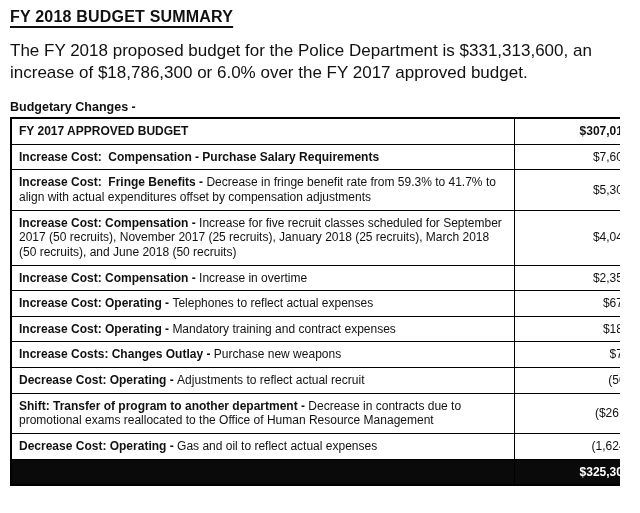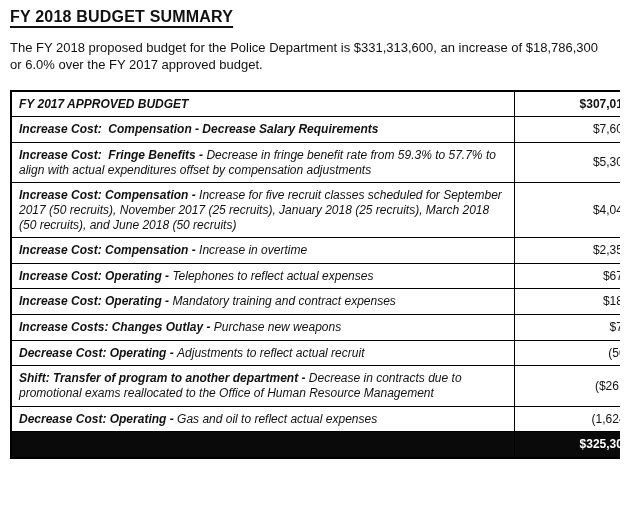--- a/index.html
+++ b/index.html
@@ -21,21 +21,21 @@
     font-size: 16px;
     font-weight: bold;
     margin: 0 0 14px 0;
     display: inline-block;
     letter-spacing: 0.2px;
     text-decoration: underline;
     text-decoration-thickness: 2px;
     text-underline-offset: 4px;
   }
   .para {
-    font-size: 13px;
+    font-size: 17px;
     line-height: 1.3;
     margin: 0 0 16px 0;
     max-width: 618px;
   }
   .section-heading {
     font-size: 12.5px;
     font-weight: bold;
     margin: 0;
   }
   .gf-para {
@@ -56,21 +56,20 @@
   table.budget td {
     border: 1.5px solid #000000;
     font-size: 12px;
     line-height: 1.22;
     padding: 5px 7px;
     vertical-align: middle;
   }
   td.label-cell {
     width: 488px;
     white-space: pre-wrap;
-    font-style: italic;
   }
   td.amount-cell {
     width: 131px;
     text-align: right;
     padding-right: 24px;
   }
   .lbl-bold {
     font-weight: bold;
   }
   tr.top-row td {
@@ -86,33 +85,34 @@
 <body>
 
 <div class="page">
 
   <h1 class="doc-title">FY 2018 BUDGET SUMMARY</h1>
 
   <p class="para">The FY 2018 proposed budget for the Police Department is $331,313,600, an increase of $18,786,300 or 6.0% over the FY 2017 approved budget.</p>
 
 
 
+  <div class="table-caption">Budgetary Changes -</div>
 
   <table class="budget">
     <tbody id="budget-table-body">
         <tr class="top-row">
           <td class="label-cell"><span class="lbl-bold">FY 2017 APPROVED BUDGET</span></td>
           <td class="amount-cell">$307,013,400</td>
         </tr>
         <tr>
-          <td class="label-cell"><span class="lbl-bold">Increase Cost:  Compensation - Decrease Salary Requirements</span></td>
+          <td class="label-cell"><span class="lbl-bold">Increase Cost:  Compensation - Purchase Salary Requirements</span></td>
           <td class="amount-cell">$7,605,700</td>
         </tr>
         <tr>
-          <td class="label-cell"><span class="lbl-bold">Increase Cost:  Fringe Benefits - </span><span>Decrease in fringe benefit rate from 59.3% to 57.7% to align with actual expenditures offset by compensation adjustments</span></td>
+          <td class="label-cell"><span class="lbl-bold">Increase Cost:  Fringe Benefits - </span><span>Decrease in fringe benefit rate from 59.3% to 41.7% to align with actual expenditures offset by compensation adjustments</span></td>
           <td class="amount-cell">$5,301,200</td>
         </tr>
         <tr>
           <td class="label-cell"><span class="lbl-bold">Increase Cost: Compensation - </span><span>Increase for five recruit classes scheduled for September 2017 (50 recruits), November 2017 (25 recruits), January 2018 (25 recruits), March 2018 (50 recruits), and June 2018 (50 recruits)</span></td>
           <td class="amount-cell">$4,042,300</td>
         </tr>
         <tr>
           <td class="label-cell"><span class="lbl-bold">Increase Cost: Compensation - </span><span>Increase in overtime</span></td>
           <td class="amount-cell">$2,350,000</td>
         </tr>

